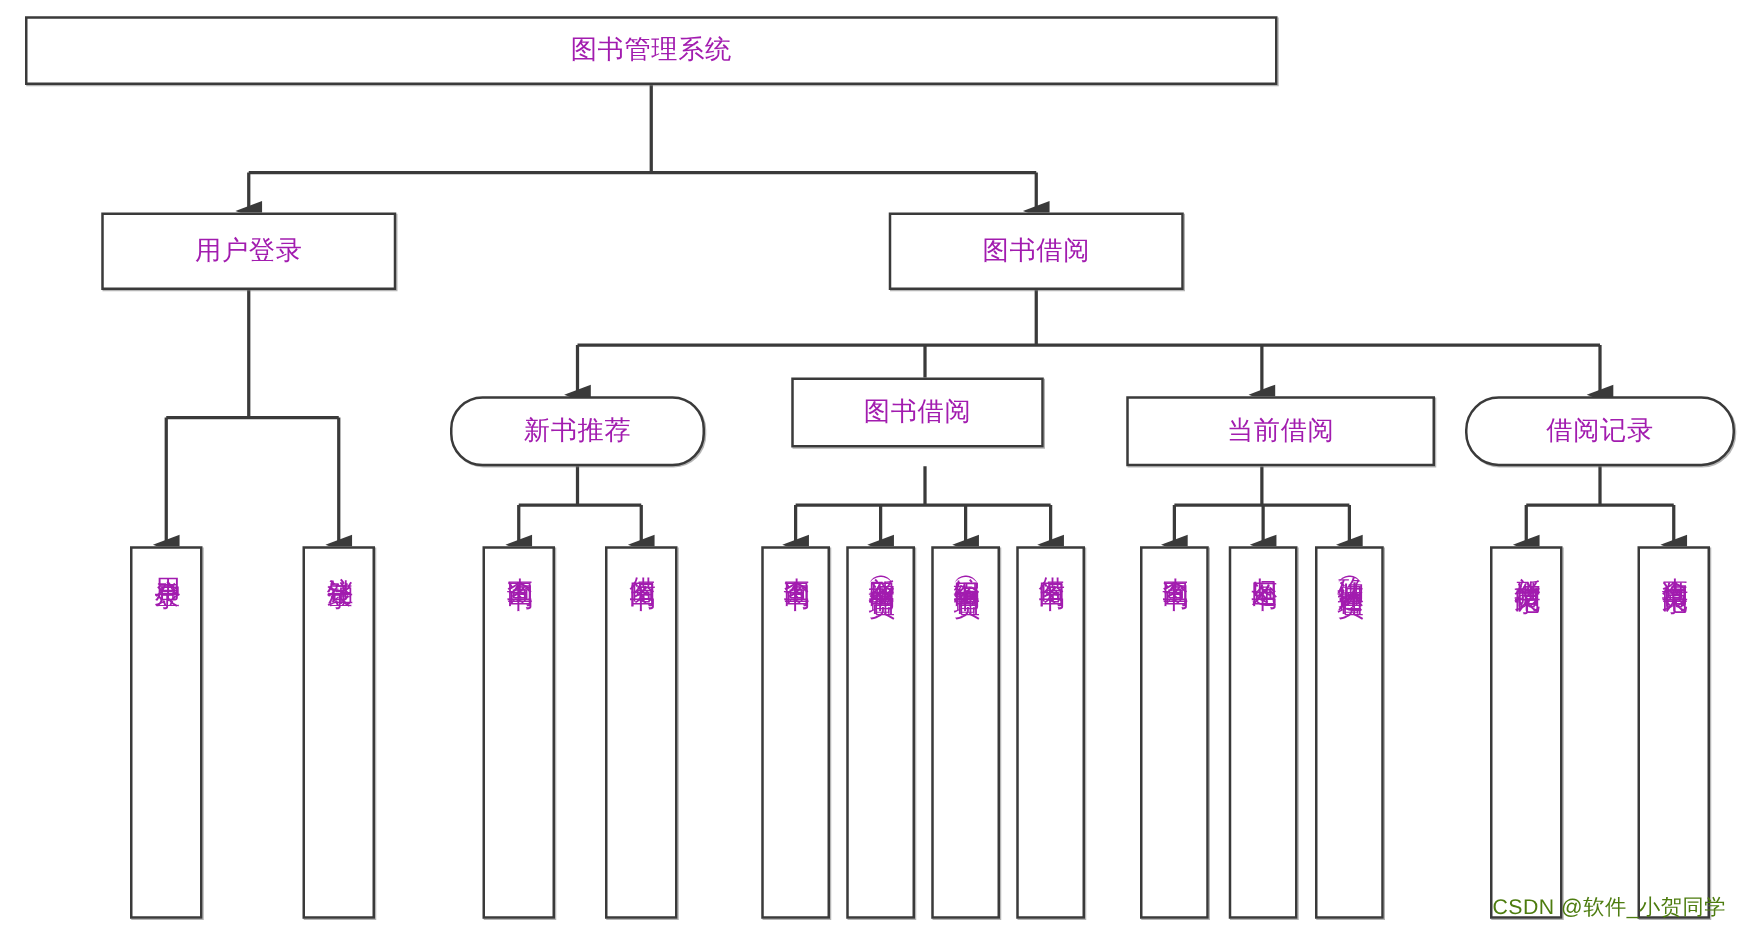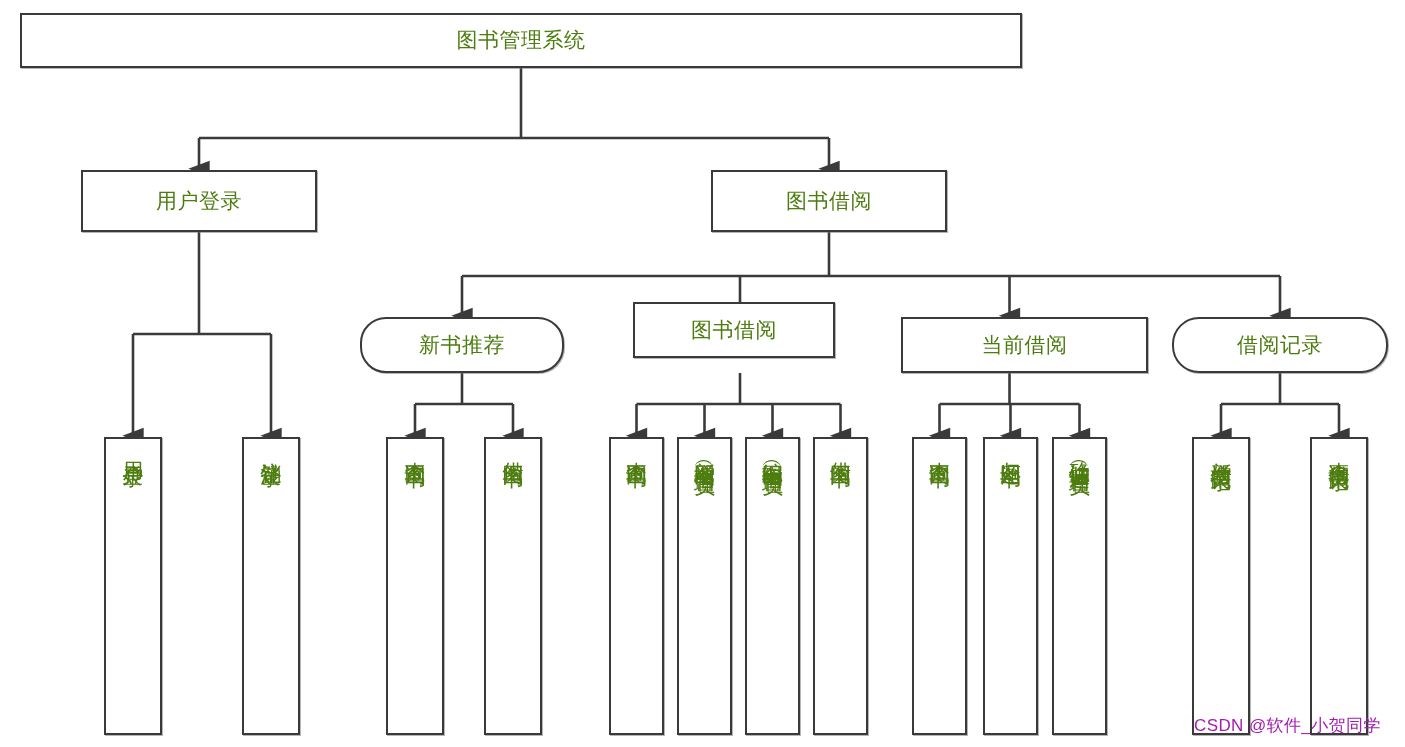--- a/index.html
+++ b/index.html
@@ -27,21 +27,21 @@
     pointer-events: none;
   }
   .node-box {
     position: absolute;
     box-sizing: border-box;
     border: 2px solid #3a3a3a;
     background: #ffffff;
     display: flex;
     align-items: center;
     justify-content: center;
-    color: #4d7c0f;
+    color: #a21caf;
     box-shadow: 1px 1px 0 rgba(120,120,120,0.55);
   }
   .node-box .node-label {
     display: block;
     text-align: center;
     line-height: 1.18;
     white-space: nowrap;
   }
   .node-box.horizontal .node-label {
     font-size: 21px;
@@ -54,21 +54,21 @@
   .node-box.vertical .node-label {
     writing-mode: vertical-rl;
     text-orientation: upright;
     font-size: 21px;
     letter-spacing: 2px;
     line-height: 1.05;
     margin: 0 auto;
   }
   #watermark {
     position: absolute;
-    color: #a21caf;
+    color: #4d7c0f;
     font-size: 17px;
     white-space: nowrap;
     letter-spacing: 0.4px;
   }
 </style>
 </head>
 <body>
 
 <div id="diagram-root">
 

